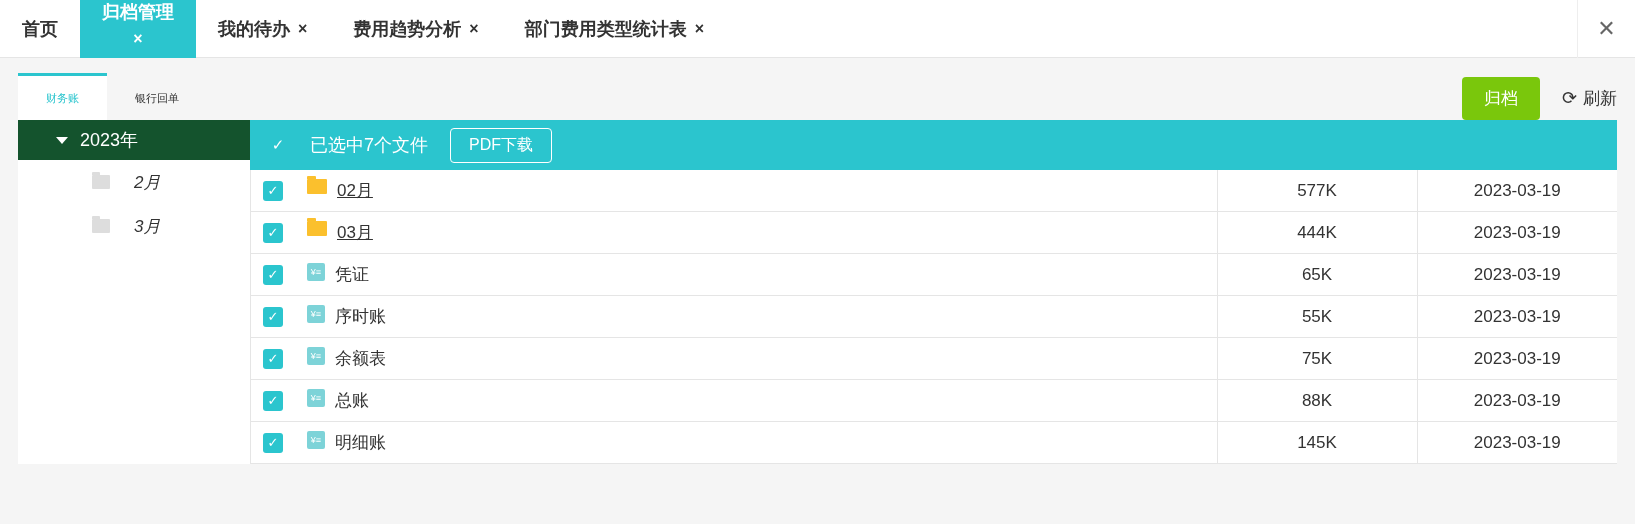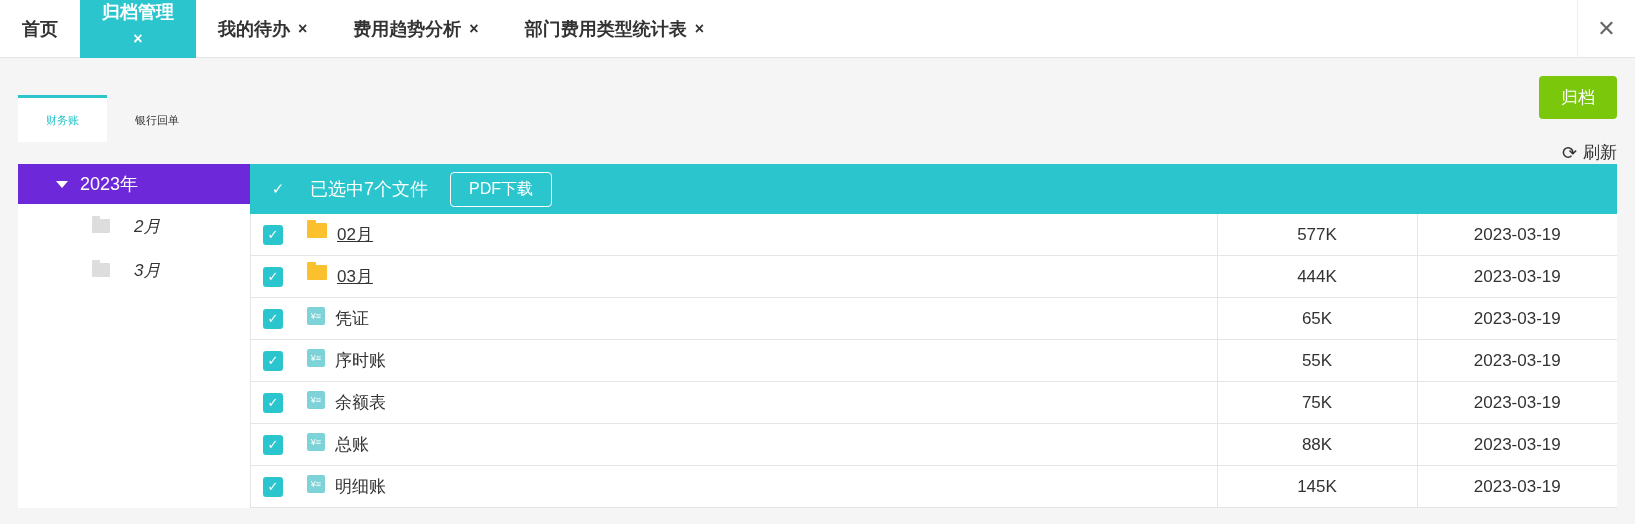--- a/index.html
+++ b/index.html
@@ -82,23 +82,22 @@
     }
     .sub-tab.active {
       background: #fff;
       color: #2bc5ce;
       border-top: 3px solid #2bc5ce;
       height: 47px;
       margin-top: -3px;
     }
     .action-buttons {
       display: flex;
-      align-items: flex-end;
+      align-items: center;
       gap: 22px;
-      flex-direction: column;
     }
     .btn-archive {
       background: #7ac70c;
       color: #fff;
       border: none;
       padding: 10px 22px;
       font-size: 17px;
       border-radius: 4px;
       cursor: pointer;
     }
@@ -117,21 +116,21 @@
     .main-panel {
       display: flex;
       background: #fff;
     }
     
     .sidebar {
       width: 232px;
       background: #fff;
     }
     .tree-year {
-      background: #6d28d9;
+      background: #14532d;
       color: #fff;
       height: 40px;
       display: flex;
       align-items: center;
       padding-left: 38px;
       font-size: 18px;
       cursor: pointer;
       gap: 12px;
     }
     .tree-caret {

